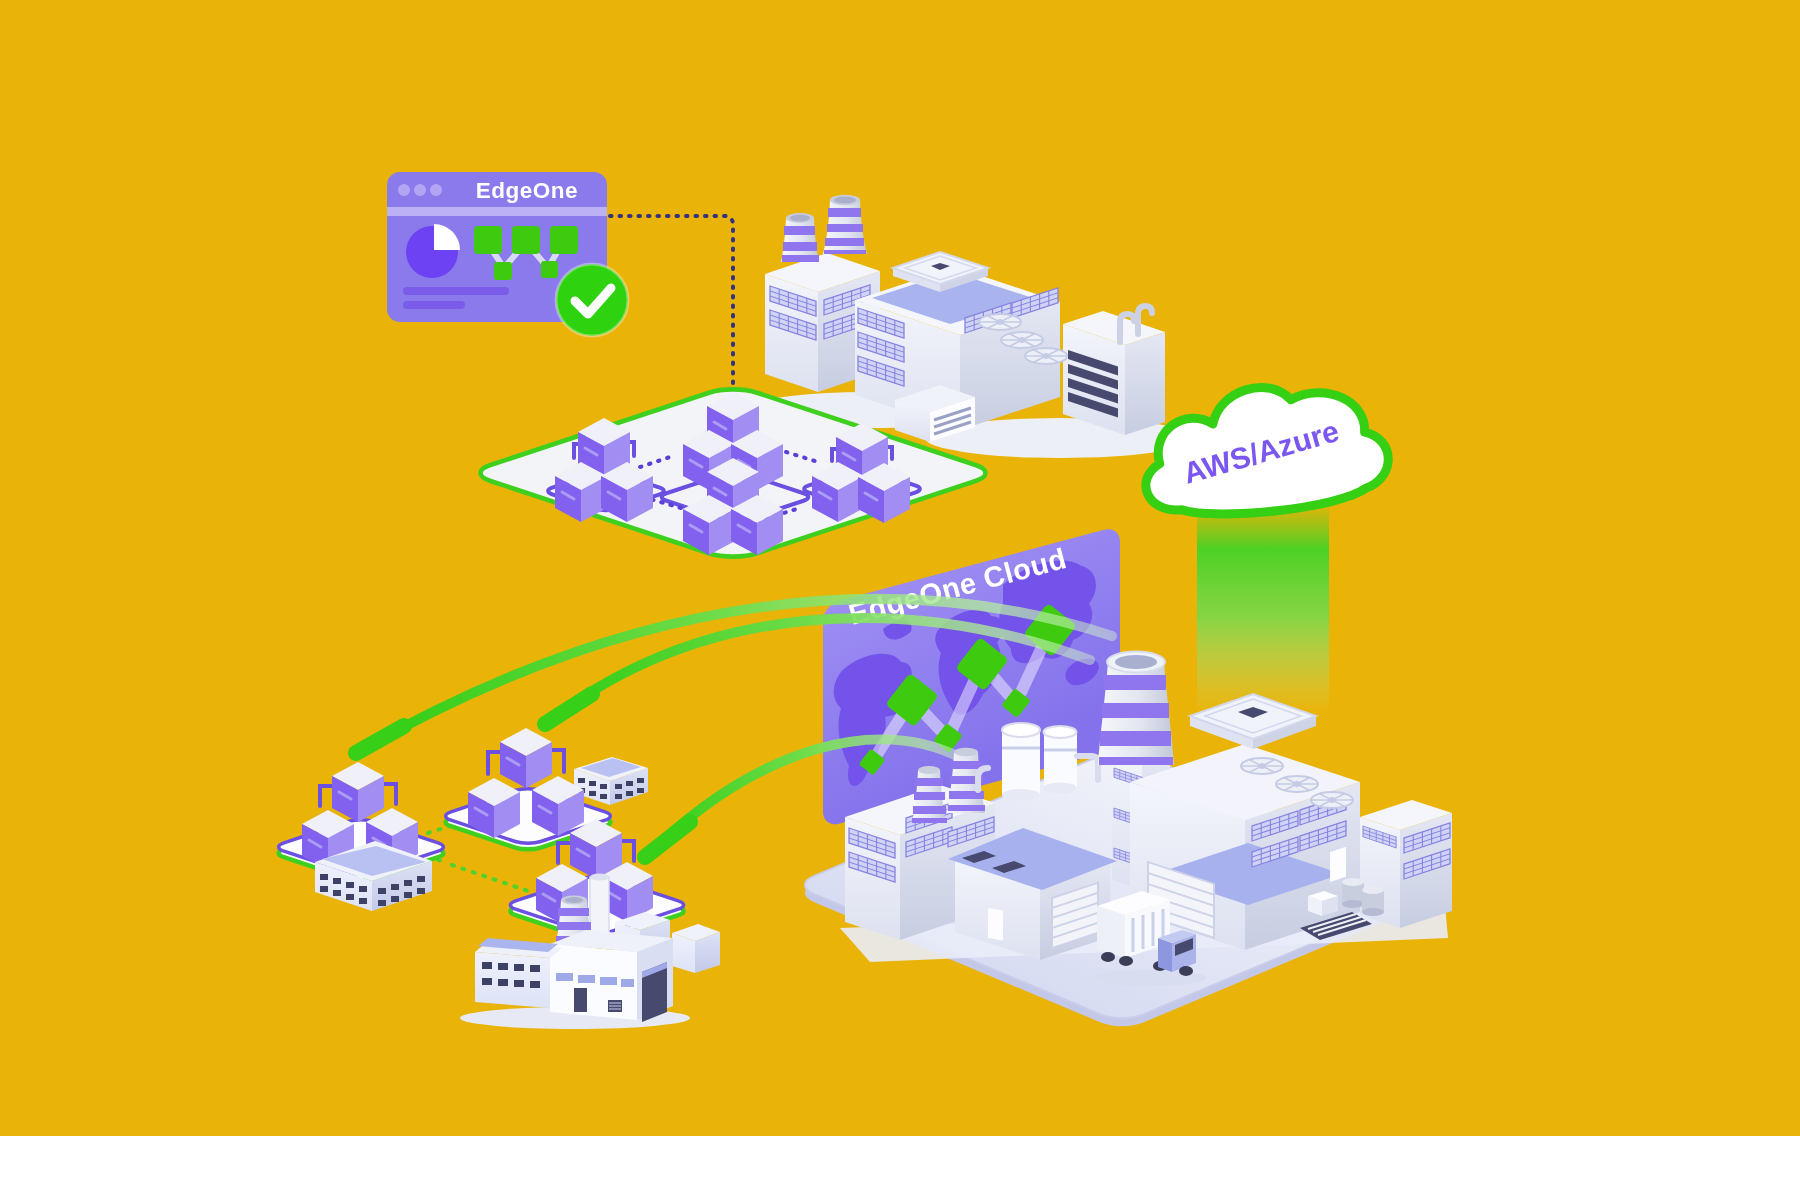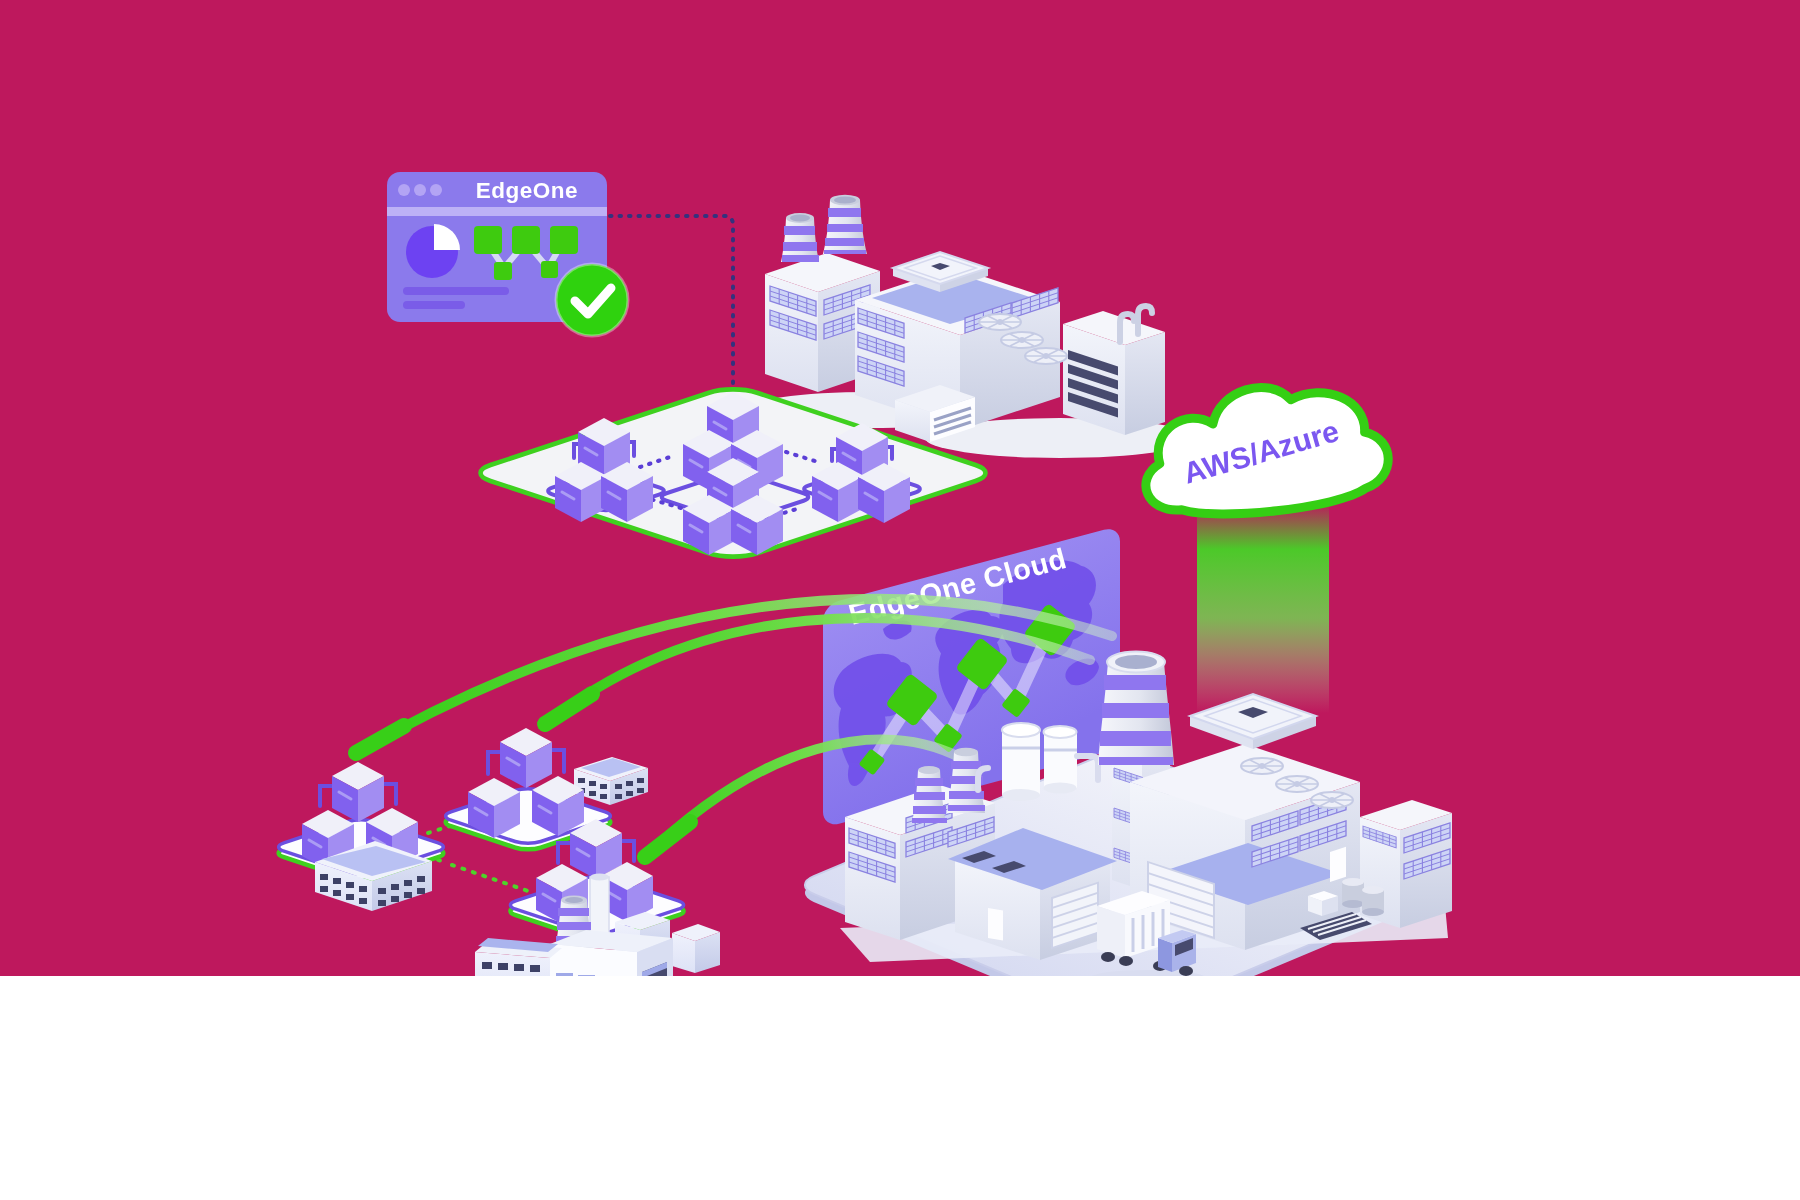--- a/index.html
+++ b/index.html
@@ -1,16 +1,16 @@
 <!DOCTYPE html>
 <html><head>
 <meta charset="utf-8">
 <style>
   html,body{margin:0;padding:0;background:#ffffff;}
-  .stage{width:1800px;height:976px;position:relative;background:#be185d;overflow:hidden;
+  .stage{width:1800px;height:1136px;position:relative;background:#eab308;overflow:hidden;
          font-family:"Liberation Sans",sans-serif;}
   svg{display:block}
   text{font-family:"Liberation Sans","DejaVu Sans",sans-serif;}
 </style>
 </head>
 <body>
 
 <div class="stage">
 <svg width="1800" height="1200" viewBox="0 0 1800 1200">
 <defs>

